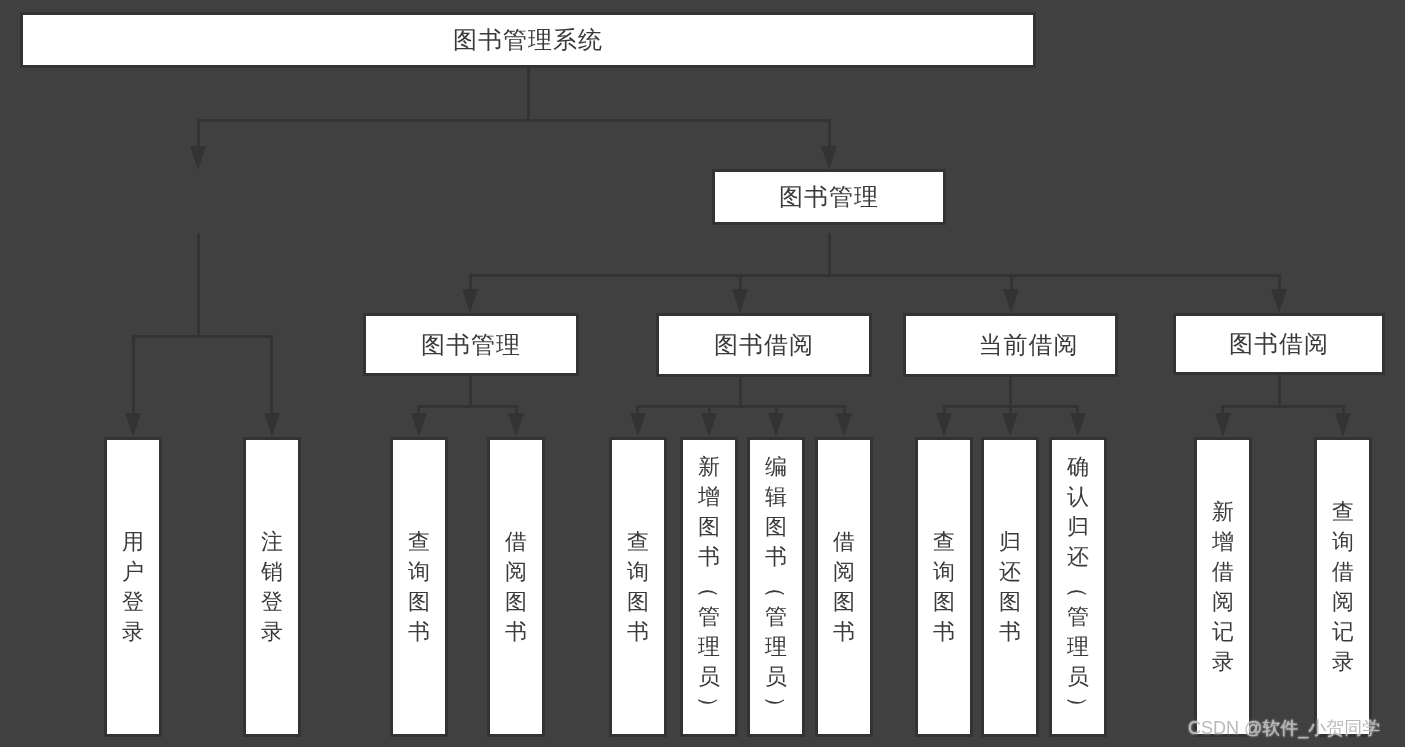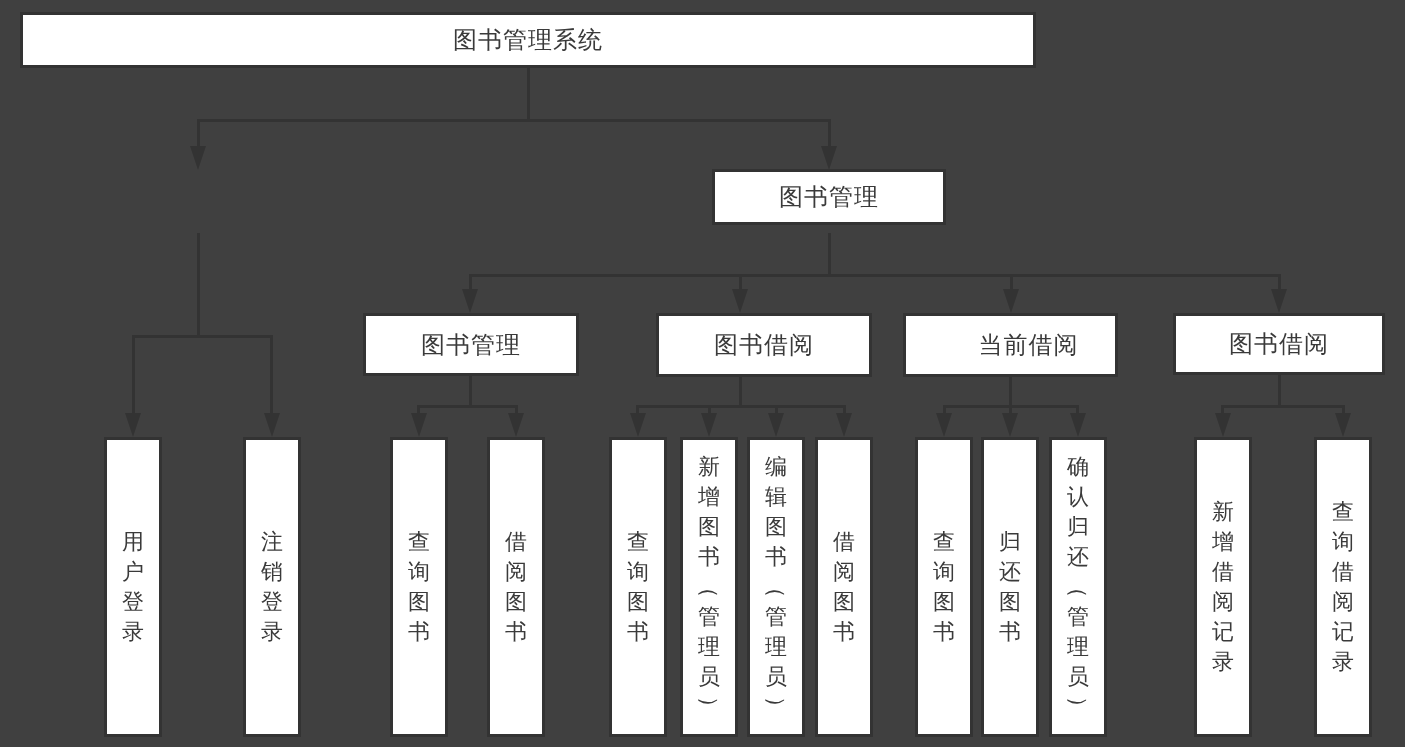--- a/index.html
+++ b/index.html
@@ -213,14 +213,15 @@
   <div class="v" style="left:1076px; top:405px; height:10px;"></div>
   <div class="arr" style="left:1070px; top:413px;"></div>
 
   <div class="v" style="left:1278px; top:375px; height:32px;"></div>
   <div class="h" style="left:1221px; top:405px; width:124px;"></div>
   <div class="v" style="left:1221px; top:405px; height:10px;"></div>
   <div class="arr" style="left:1215px; top:413px;"></div>
   <div class="v" style="left:1342px; top:405px; height:10px;"></div>
   <div class="arr" style="left:1335px; top:413px;"></div>
 
+  <div id="watermark">CSDN @软件_小贺同学</div>
 
 </div>
 
 </body></html>

